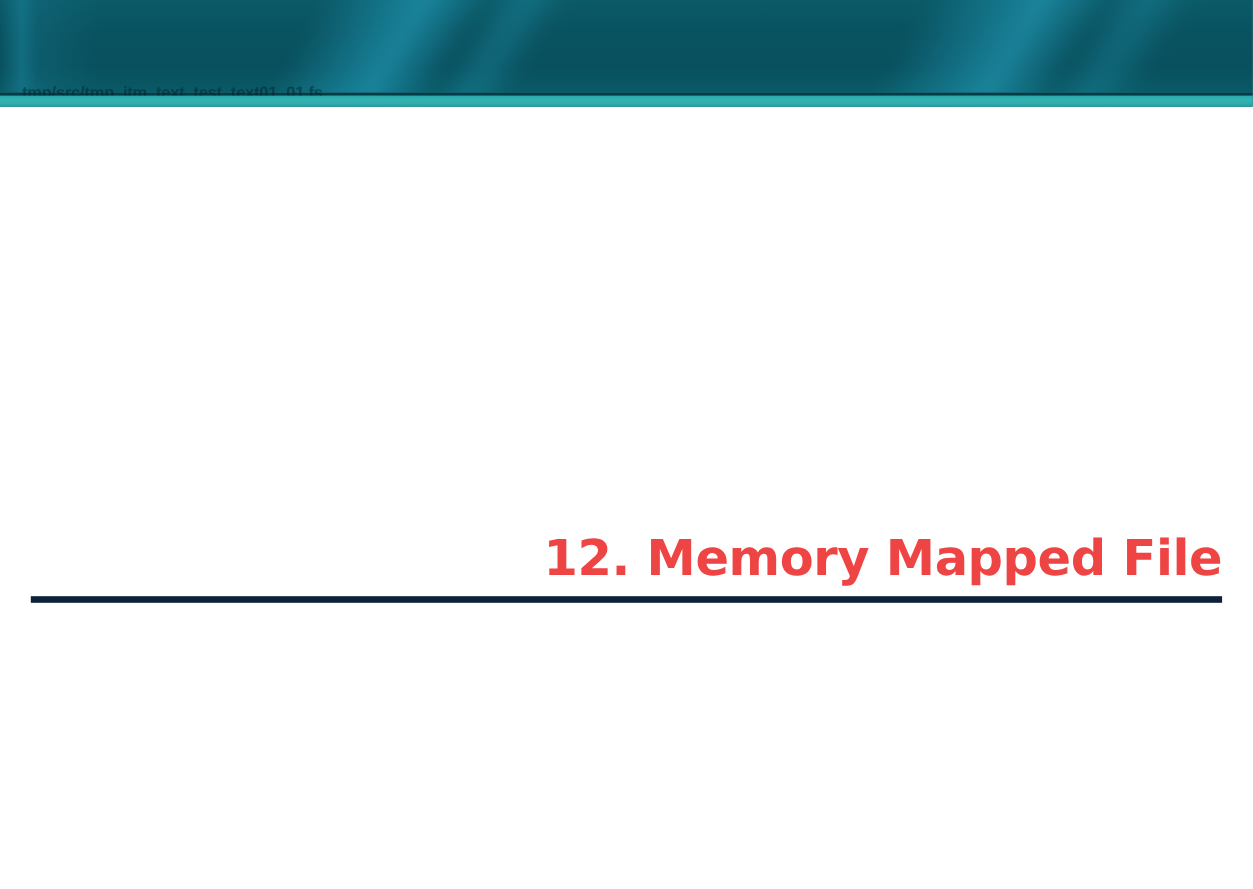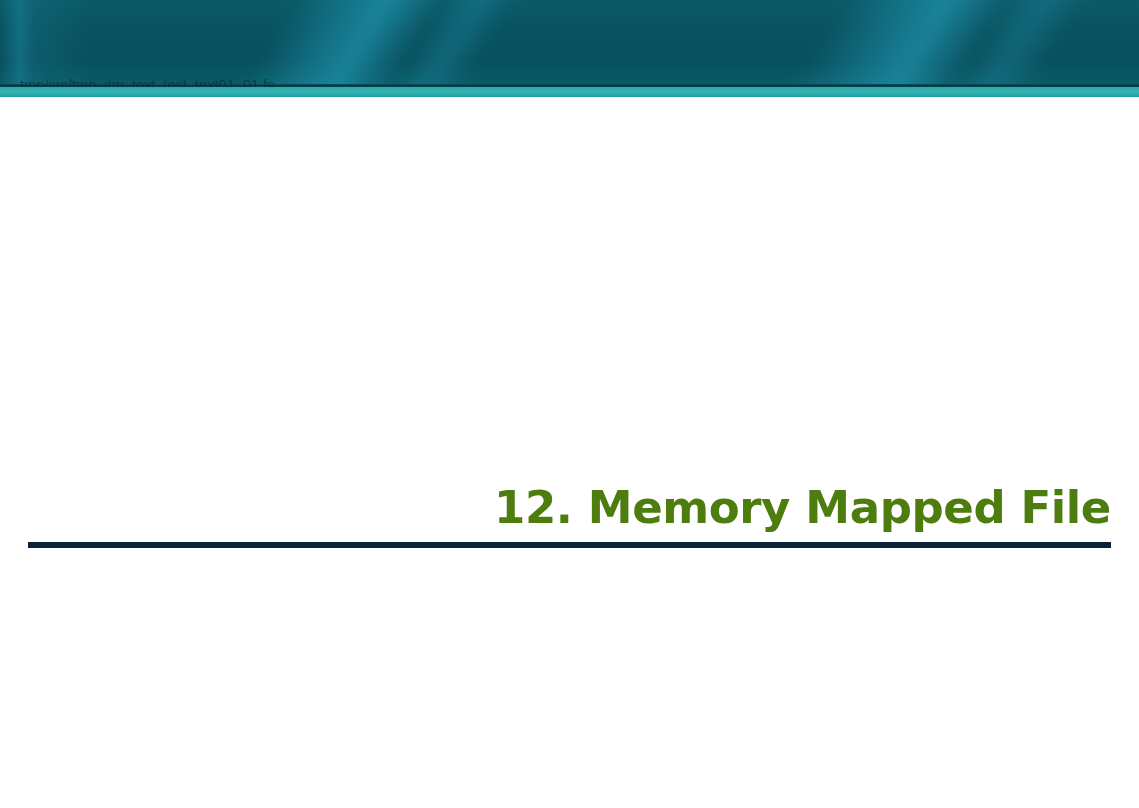--- a/index.html
+++ b/index.html
@@ -125,21 +125,21 @@
   }
 
   
   .banner-faint-text {
     position: absolute;
     left: 20px;
     top: 76px;
     width: 400px;
     height: 18px;
     font-size: 15px;
-    font-weight: 400;
+    font-weight: 700;
     line-height: 18px;
     white-space: nowrap;
     color: rgba(4, 38, 46, 0.55);
     letter-spacing: -0.2px;
     overflow: hidden;
   }
 
   
   .banner-band {
     position: absolute;
@@ -163,21 +163,21 @@
   }
 
   .slide-title {
     margin: 0;
     padding: 0 0 4px 0;
     text-align: right;
     font-family: "DejaVu Sans", sans-serif;
     font-size: 45px;
     font-weight: 700;
     line-height: 60px;
-    color: #4d7c0f;
+    color: #ef4444;
     letter-spacing: -0.4px;
     white-space: nowrap;
   }
 
   .title-rule {
     width: 1083px;
     height: 6px;
     background: #0d2139;
   }
 </style>

